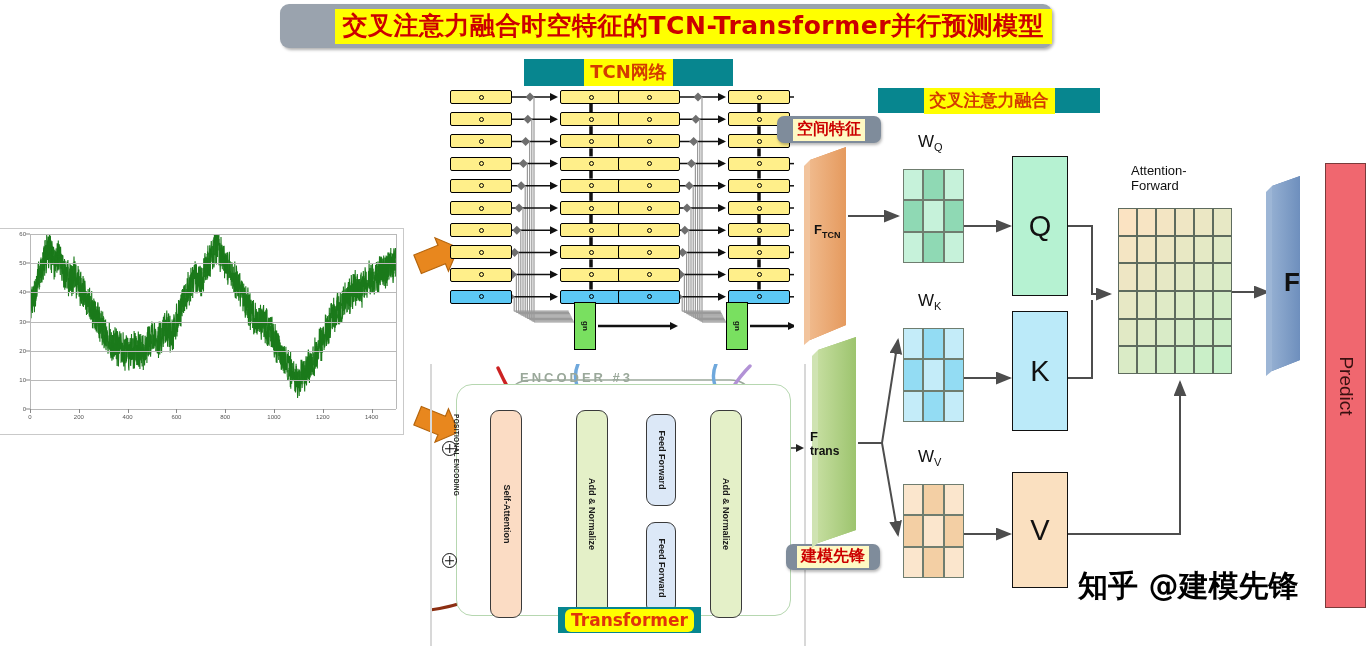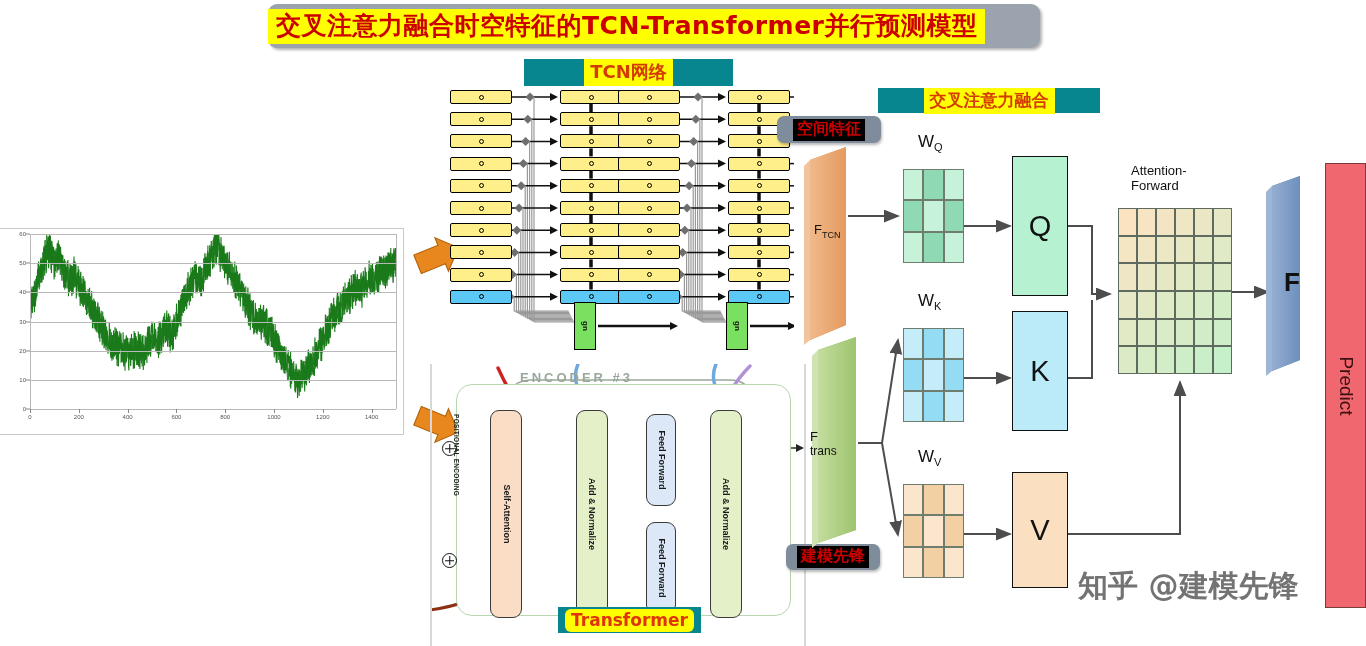--- a/index.html
+++ b/index.html
@@ -7,24 +7,24 @@
   body {
     width:1366px; height:646px; position:relative;
     background:#ffffff;
     font-family:"Liberation Sans","DejaVu Sans",sans-serif;
     overflow:hidden;
   }
   .abs { position:absolute; }
 
   
   #main-title {
-    left:268px; top:4px; width:772px; height:44px;
+    left:280px; top:4px; width:772px; height:44px;
     background:#9aa3ae; border-radius:9px;
     box-shadow:2px 2px 3px rgba(0,0,0,.30);
-    display:flex; align-items:center; justify-content:flex-start;
+    display:flex; align-items:center; justify-content:flex-end;
   }
   #main-title .hl {
     background:#ffff00; color:#cc0000;
     font-size:25px; font-weight:bold; line-height:1;
     padding:4px 8px 6px; letter-spacing:.5px;
     white-space:nowrap;
     font-family:"DejaVu Sans","Liberation Sans",sans-serif;
   }
 
   
@@ -41,21 +41,21 @@
   #banner-transformer { left:558px; top:607px; width:143px; height:26px; }
   #banner-transformer .hl { font-size:17px; color:#e0340b;border-radius:6px; }
 
   
   .pill {
     background:#7f8c9b; border-radius:7px;
     box-shadow:1px 2px 3px rgba(0,0,0,.28);
     display:flex; align-items:center; justify-content:center;
   }
   .pill .hl {
-    background:#000000; color:#cc0000; font-weight:bold; font-size:16px;
+    background:#fef9c3; color:#cc0000; font-weight:bold; font-size:16px;
     padding:0 4px 1px; white-space:nowrap;
     font-family:"DejaVu Sans","Liberation Sans",sans-serif;
   }
   #pill-spatial { left:777px; top:116px; width:104px; height:27px; }
   #pill-temporal{ left:786px; top:544px; width:94px; height:26px; }
 
   
   #chart-panel { left:0px; top:228px; width:404px; height:207px; background:#fff; }
   #chart-panel .frame { position:absolute; left:0; top:0; right:0; bottom:0;
         border:1px solid #c9c9c9; border-left:none; }
@@ -131,21 +131,21 @@
   .plus-circle:before, .plus-circle:after {
     content:""; position:absolute; background:#111;
   }
   .plus-circle:before { left:2px; right:2px; top:50%; height:1.5px; transform:translateY(-50%); }
   .plus-circle:after  { top:2px; bottom:2px; left:50%; width:1.5px; transform:translateX(-50%); }
   #transformer svg.tfwires { position:absolute; left:0; top:0; width:100%; height:100%; }
 
   
   .slab-label {
     position:absolute; font-size:13px; color:#111; line-height:12px;
-    white-space:nowrap; font-weight:400;
+    white-space:nowrap; font-weight:700;
   }
   .slab-label sub { font-size:9px; }
   .wmat { position:absolute; }
   .wmat .cell { position:absolute; border:1px solid #6f7d6f; }
   .wlabel {
     position:absolute; font-size:17px; color:#111; white-space:nowrap;
   }
   .wlabel sub { font-size:11px; }
   .qkv {
     position:absolute; border:1.8px solid #111;
@@ -165,21 +165,21 @@
     position:absolute; border:1.4px solid #7a3b3b;
     display:flex; align-items:center; justify-content:center;
   }
   #predict-bar span {
     transform:rotate(90deg); white-space:nowrap;
     font-size:19px; color:#3a1010;
   }
 
   
   #watermark {
-    left:1078px; top:566px; font-size:30px; color:#737373;
+    left:1078px; top:566px; font-size:30px; color:#000000;
     font-weight:bold; white-space:nowrap;
     font-family:"DejaVu Sans","Liberation Sans",sans-serif;
   }
   .sep-line { position:absolute; background:#d8d8d8; }
 </style>
 </head>
 <body>
 
 <div id="main-title" class="abs">
   <span class="hl">交叉注意力融合时空特征的TCN-Transformer并行预测模型</span>

